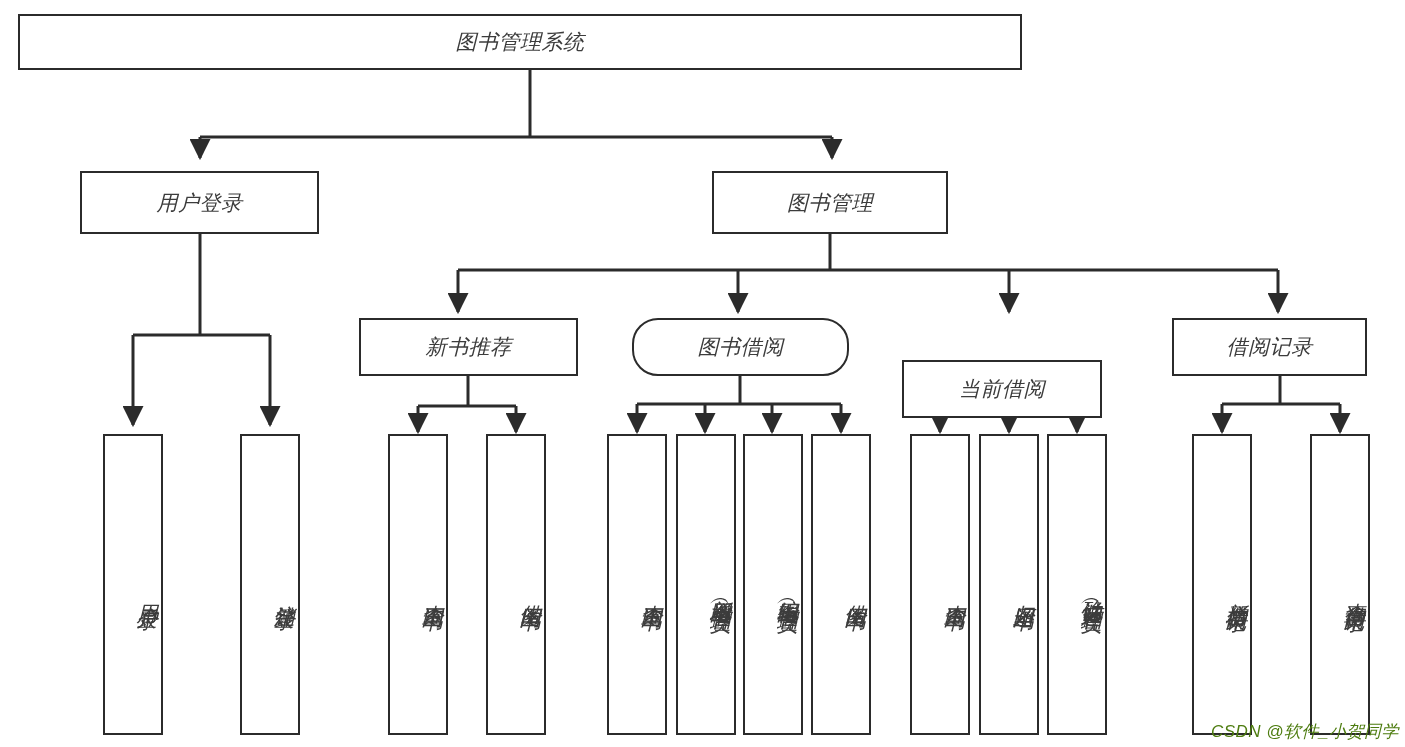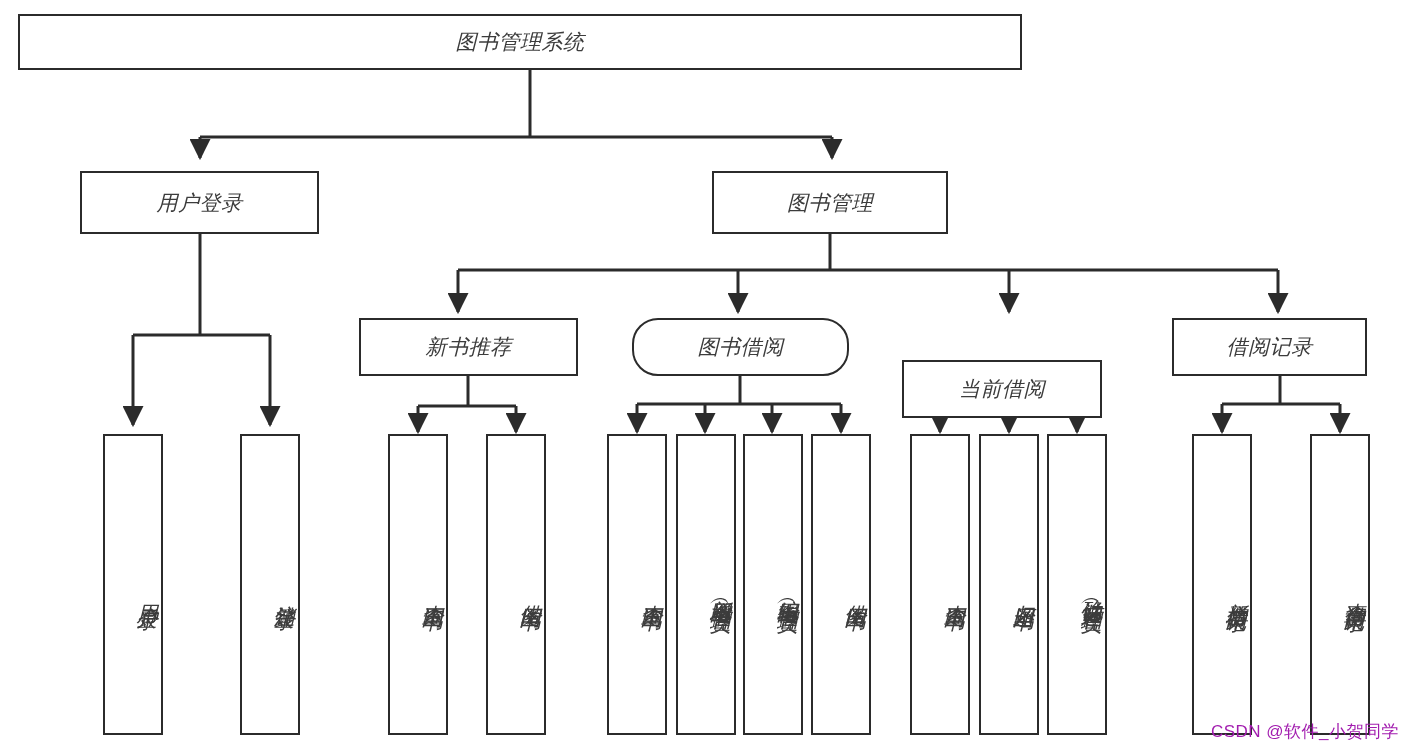--- a/index.html
+++ b/index.html
@@ -54,23 +54,24 @@
     writing-mode: vertical-rl;
     text-orientation: upright;
     letter-spacing: 2px;
     white-space: nowrap;
   }
   .watermark {
     position: absolute;
     right: 6px;
     bottom: 4px;
     font-size: 17px;
-    color: #a21caf;
+    color: #4d7c0f;
     letter-spacing: 0.5px;
     white-space: nowrap;
+    font-style: italic;
   }
 </style>
 </head>
 <body>
 
 <div id="canvas">
 
   <svg id="edges" viewBox="0 0 1405 747" xmlns="http://www.w3.org/2000/svg">
     <defs>
       <marker id="arrow" viewBox="0 0 10 10" refX="9" refY="5" markerWidth="7" markerHeight="7" orient="auto-start-reverse">

